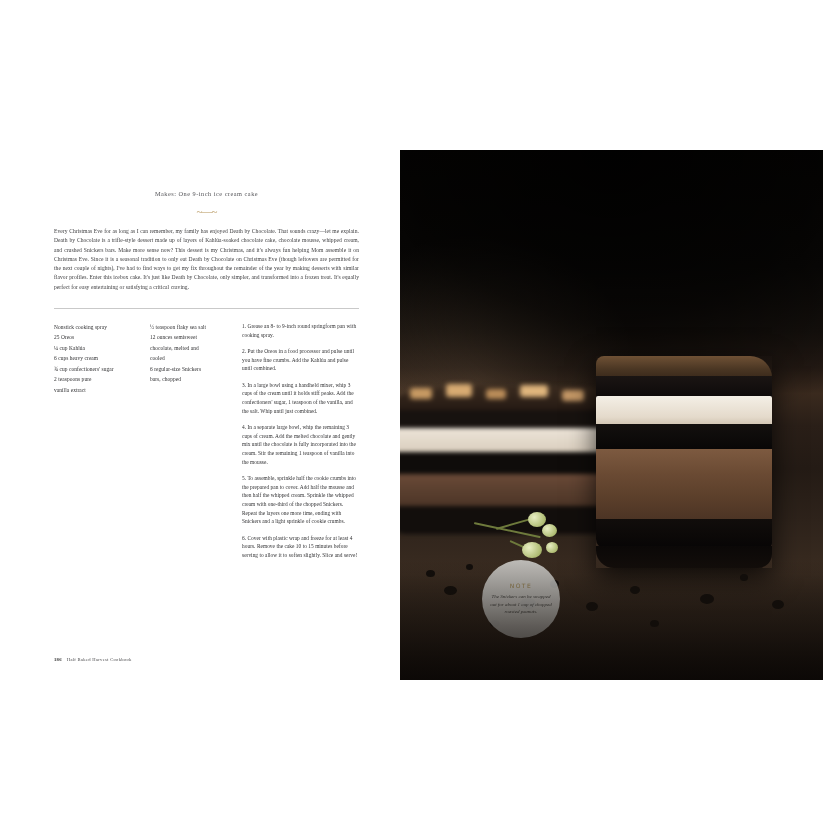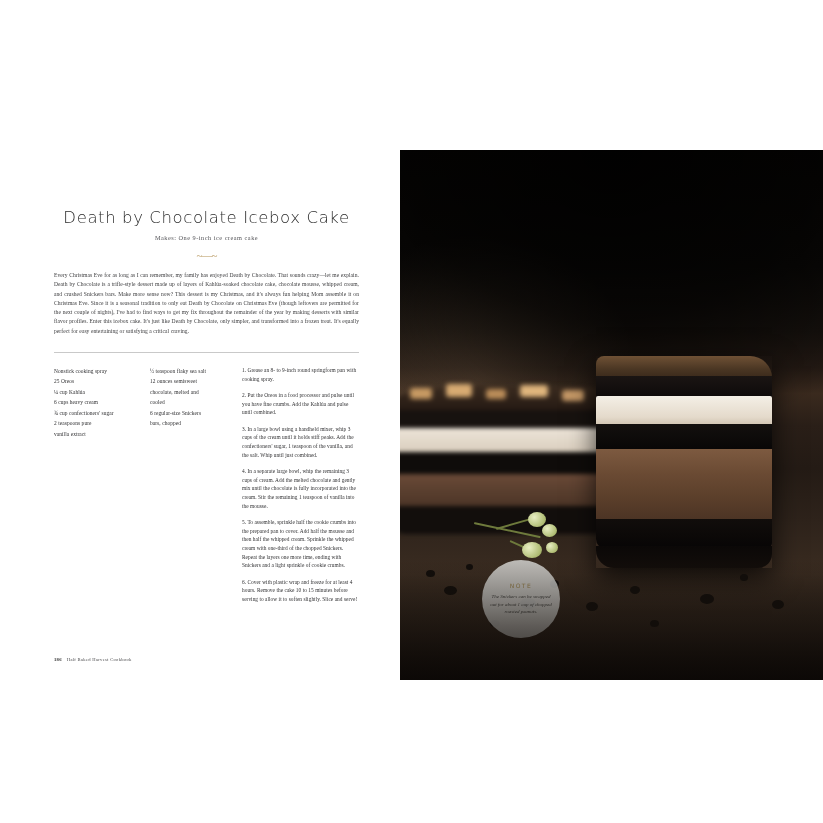--- a/index.html
+++ b/index.html
@@ -274,21 +274,20 @@
     background: linear-gradient(to bottom, rgba(20,14,10,0) 0%, rgba(18,13,9,0.55) 55%, rgba(10,7,5,0.88) 100%);
   }
 </style>
 </head>
 <body>
 
 <div id="spread">
 
   <div class="page-left">
 
-    <div class="recipe-title">Death by Chocolate Icebox Cake</div>
     <div class="recipe-yield">Makes: One 9-inch ice cream cake</div>
     <div class="flourish">~—~</div>
 
     <p class="headnote">Every Christmas Eve for as long as I can remember, my family has enjoyed Death by Chocolate. That sounds crazy—let me explain. Death by Chocolate is a trifle-style dessert made up of layers of Kahlúa-soaked chocolate cake, chocolate mousse, whipped cream, and crushed Snickers bars. Make more sense now? This dessert is my Christmas, and it's always fun helping Mom assemble it on Christmas Eve. Since it is a seasonal tradition to only eat Death by Chocolate on Christmas Eve (though leftovers are permitted for the next couple of nights), I've had to find ways to get my fix throughout the remainder of the year by making desserts with similar flavor profiles. Enter this icebox cake. It's just like Death by Chocolate, only simpler, and transformed into a frozen treat. It's equally perfect for easy entertaining or satisfying a critical craving.</p>
 
     <hr class="rule">
 
     <div class="cols">
 
       <div class="col-ing">

